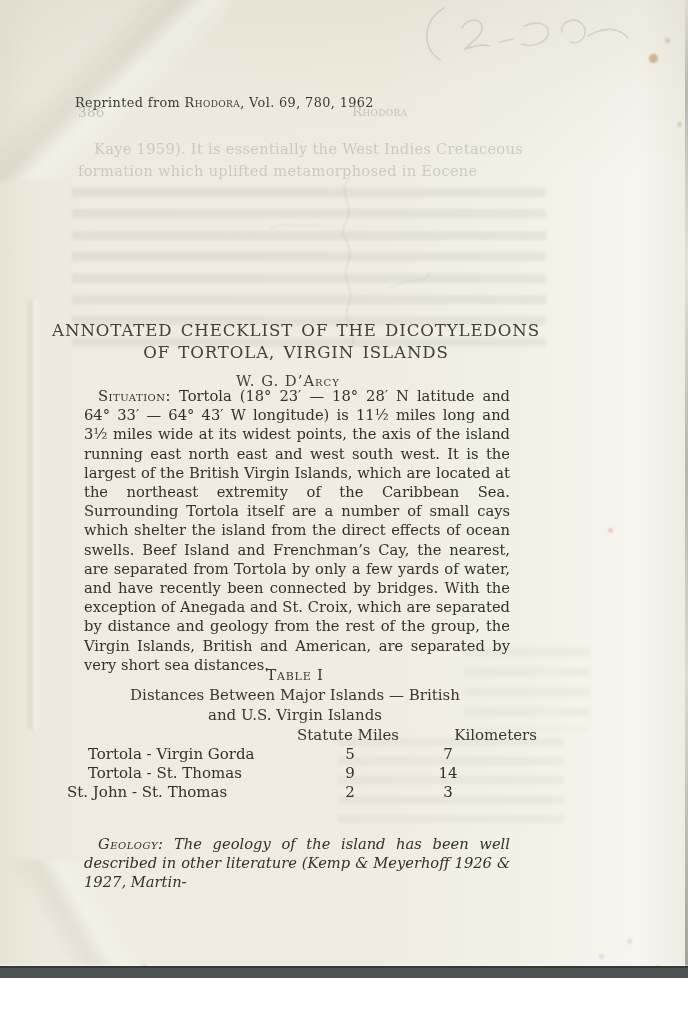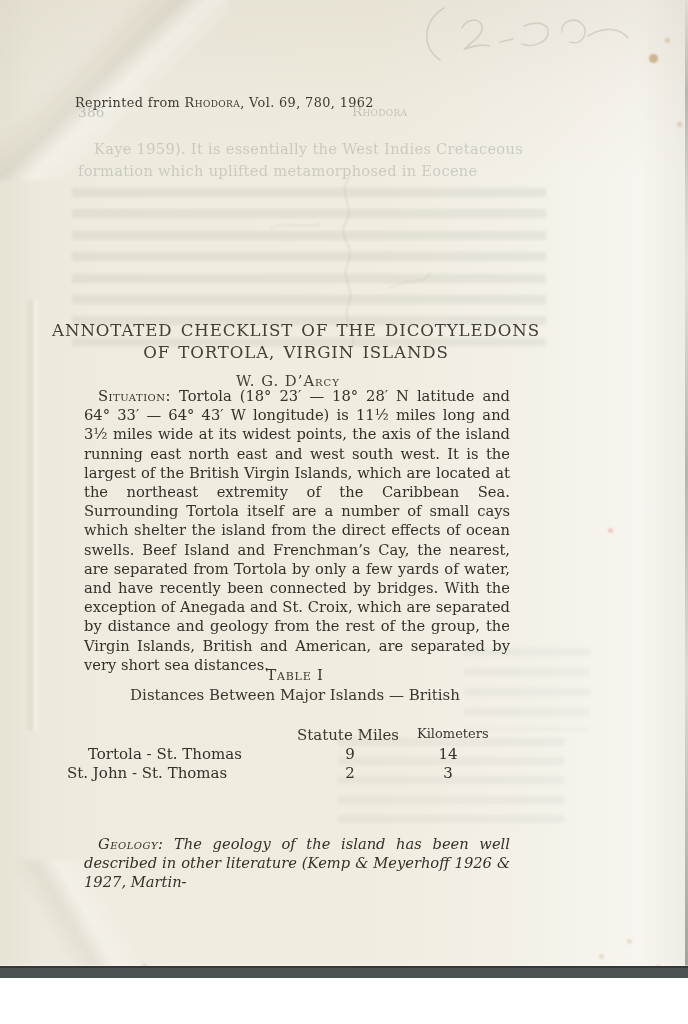--- a/index.html
+++ b/index.html
@@ -69,21 +69,21 @@
   .body-par { font-size:14.7px; line-height:19.2px; text-align:justify; text-indent:14px; margin:0; color:#34302a; }
   .par-situation { left:84px; top:386px; width:426px; }
   .par-geology  { left:84px; top:834px; width:426px;font-style:italic; }
   .lead { letter-spacing:.5px; }
   .body-par .lead, .body-par .ptext { position:static; }
 
   .t-label  { left:39px; top:666px; width:512px; text-align:center; font-size:15px; letter-spacing:.8px; color:#3b362f; }
   .t-cap1   { left:39px; top:686px; width:512px; text-align:center; font-size:15px; color:#3b362f; white-space:nowrap; }
   .t-cap2   { left:39px; top:706px; width:512px; text-align:center; font-size:15px; color:#3b362f; white-space:nowrap; }
   .th-miles { left:288px; top:726px; width:120px; text-align:center; font-size:15px; color:#3b362f; white-space:nowrap; }
-  .th-km    { left:417px; top:726px; width:120px; text-align:left; font-size:13px; color:#3b362f; white-space:nowrap; }
+  .th-km    { left:417px; top:726px; width:120px; text-align:right; font-size:15px; color:#3b362f; white-space:nowrap; }
   .t-rows { left:67px; top:745px; width:456px; height:80px; }
   .t-row { position:relative; display:block; height:19.2px; width:456px; font-size:15px; color:#34302a; }
   .t-row span { position:absolute; top:0; white-space:nowrap; }
   .t-route { left:21px; }
   .t-row.flush .t-route { left:0; }
   .t-miles { left:223px; width:120px; text-align:center; }
   .t-km    { left:321px; width:120px; text-align:center; }
 </style>
 </head>
 <body>
@@ -124,24 +124,30 @@
     <div>ANNOTATED CHECKLIST OF THE DICOTYLEDONS</div>
     <div>OF TORTOLA, VIRGIN ISLANDS</div>
   </div>
 
   <div class="author sc">W. G. D’Arcy</div>
 
   <p class="body-par par-situation"><span class="lead sc">Situation:</span> <span class="ptext">Tortola (18° 23′ — 18° 28′ N latitude and 64° 33′ — 64° 43′ W longitude) is 11½ miles long and 3½ miles wide at its widest points, the axis of the island running east north east and west south west. It is the largest of the British Virgin Islands, which are located at the northeast extremity of the Caribbean Sea. Surrounding Tortola itself are a number of small cays which shelter the island from the direct effects of ocean swells. Beef Island and Frenchman’s Cay, the nearest, are separated from Tortola by only a few yards of water, and have recently been connected by bridges. With the exception of Anegada and St. Croix, which are separated by distance and geology from the rest of the group, the Virgin Islands, British and American, are separated by very short sea distances.</span></p>
 
   <div class="t-label sc">Table I</div>
   <div class="t-cap1">Distances Between Major Islands — British</div>
+  <div class="t-cap2">and U.S. Virgin Islands</div>
   <div class="th-miles">Statute Miles</div>
   <div class="th-km">Kilometers</div>
 
   <div class="t-rows">
+    <div class="t-row">
+      <span class="t-route">Tortola - Virgin Gorda</span>
+      <span class="t-miles">5</span>
+      <span class="t-km">7</span>
+    </div>
     <div class="t-row">
       <span class="t-route">Tortola - St. Thomas</span>
       <span class="t-miles">9</span>
       <span class="t-km">14</span>
     </div>
     <div class="t-row flush">
       <span class="t-route">St. John - St. Thomas</span>
       <span class="t-miles">2</span>
       <span class="t-km">3</span>
     </div>

